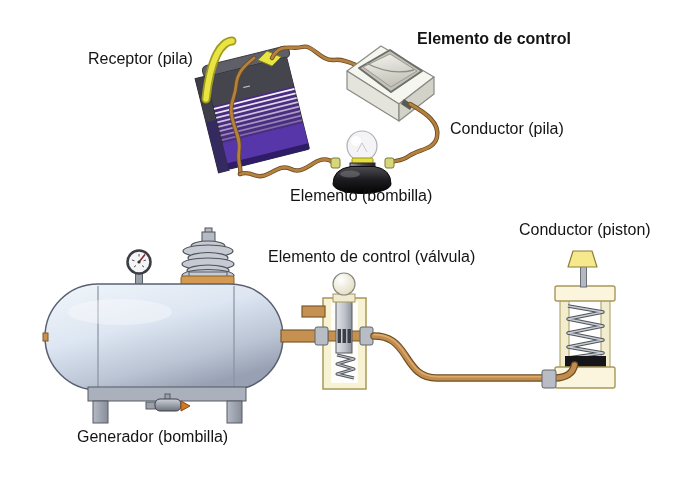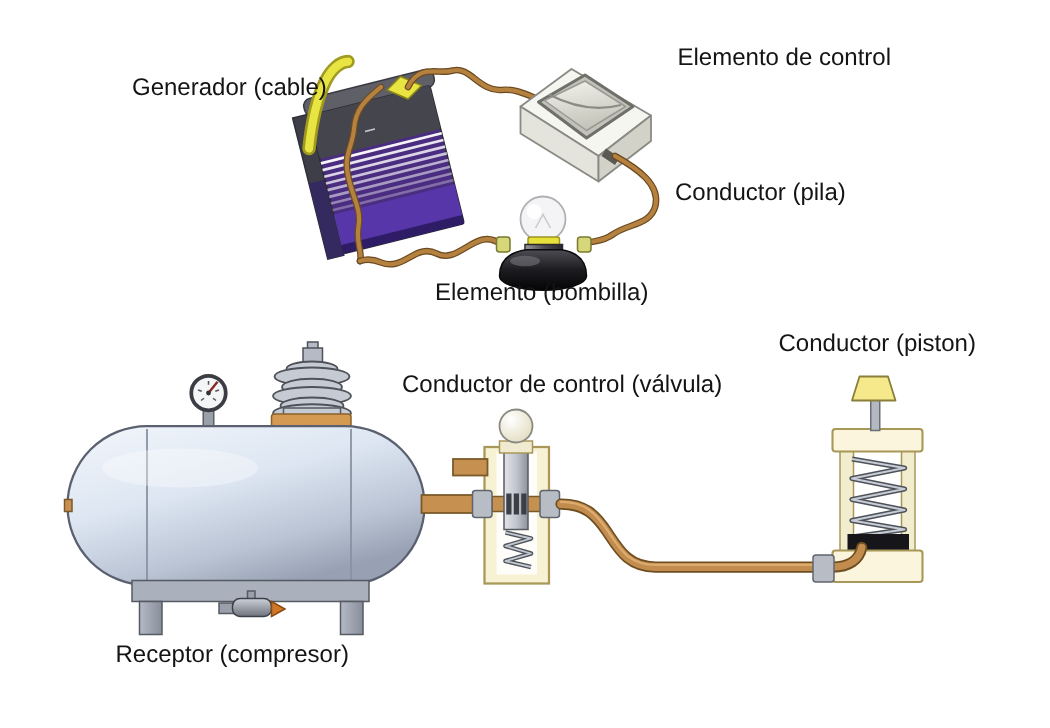--- a/index.html
+++ b/index.html
@@ -4,21 +4,21 @@
 <style>
   html,body{margin:0;padding:0;background:#ffffff;}
   .canvas{
     position:relative;width:700px;height:485px;background:#ffffff;overflow:hidden;
     font-family:"Liberation Sans",sans-serif;
   }
   .canvas svg{position:absolute;left:0;top:0;}
   .lbl{
     position:absolute;font-size:16px;line-height:1;color:#141414;white-space:nowrap;
   }
-  .lbl.center{text-align:right;white-space:normal;}
+  .lbl.center{text-align:center;white-space:normal;font-weight:bold;}
   .lbl.center div{line-height:19px;}
 </style>
 </head>
 <body>
 
 <div class="canvas">
 
 <svg width="700" height="485" viewBox="0 0 700 485">
   <defs>
     <linearGradient id="gradTank" x1="0" y1="0" x2="0.6" y2="1">
@@ -202,30 +202,30 @@
     <path d="M357,152 L362,143 L367,152" fill="none" stroke="#c8c8cc" stroke-width="1"></path>
     <rect x="331" y="158" width="9" height="10" rx="2" fill="#d6d67a" stroke="#7a7a30"></rect>
     <rect x="385" y="158" width="9" height="10" rx="2" fill="#d6d67a" stroke="#7a7a30"></rect>
     <rect x="352" y="158" width="21" height="7" rx="1.5" fill="#e8e03a" stroke="#9a9420"></rect>
     <rect x="350" y="163" width="25" height="14" fill="url(#gradSocket)" stroke="#2a2a2e"></rect>
     <path d="M333,184 Q333,169 351,166.5 L374,166.5 Q391,169 391,184 A29,9.5 0 0 1 333,184 Z" fill="url(#gradDome)" stroke="#0a0a0c"></path>
     <ellipse cx="350" cy="174" rx="10" ry="3.5" fill="#7a7a80" opacity="0.55"></ellipse>
   </g>
 </svg>
 
-<div class="lbl" style="left:88px;top:51px">Generador (cable)</div>
+<div class="lbl" style="left:88px;top:51px">Receptor (pila)</div>
 
 <div class="lbl center" style="left:394px;top:29px;width:200px">
   <div>Elemento de control</div>
 </div>
 
 <div class="lbl" style="left:450px;top:121px">Conductor (pila)</div>
 
 <div class="lbl" style="left:290px;top:188px">Elemento (bombilla)</div>
 
 <div class="lbl" style="left:519px;top:222px">Conductor (piston)</div>
 
-<div class="lbl" style="left:268px;top:249px">Conductor de control (válvula)</div>
-
-
-<div class="lbl" style="left:77px;top:429px">Receptor (compresor)</div>
+<div class="lbl" style="left:268px;top:249px">Elemento de control (válvula)</div>
+
+
+<div class="lbl" style="left:77px;top:429px">Generador (bombilla)</div>
 
 </div>
 
 </body></html>

